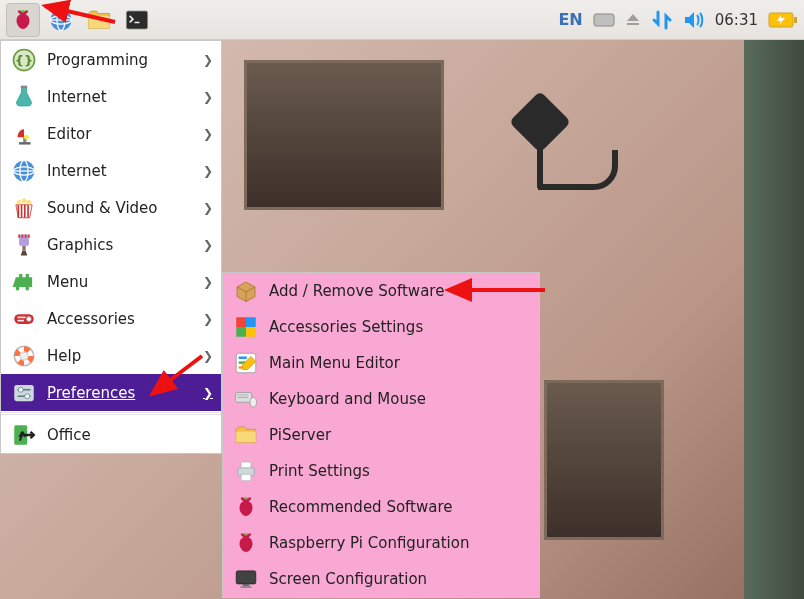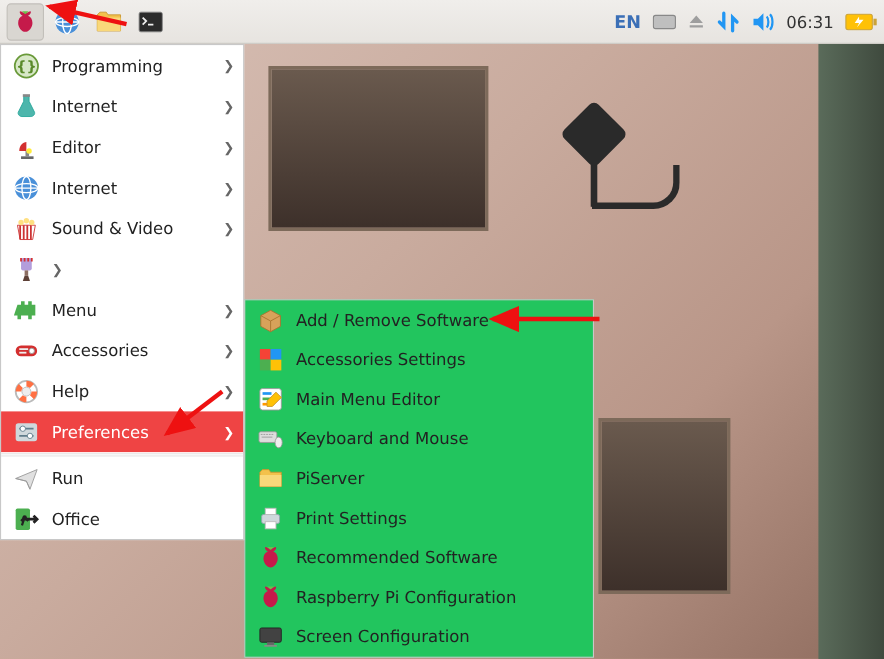--- a/index.html
+++ b/index.html
@@ -22,25 +22,25 @@
 .taskbar .sep { flex: 1; }
 .taskbar .tray { display: flex; align-items: center; gap: 10px; }
 .taskbar .tray-item { display: flex; align-items: center; font-size: 15px; color: #333; }
 .taskbar .lang { font-weight: bold; color: #3b6fb6; font-size: 16px; }
 
 .menu { position: absolute; top: 40px; left: 0; width: 222px; background: #fff; border: 1px solid #c8c8c8; z-index: 20; }
 .menu-item { display: flex; align-items: center; height: 37px; padding: 0 8px 0 8px; font-size: 15px; color: #222; cursor: default; position: relative; }
 .menu-item .mi-icon { width: 30px; height: 30px; display: flex; align-items: center; justify-content: center; margin-right: 8px; flex-shrink: 0; }
 .menu-item .mi-label { flex: 1; }
 .menu-item .chev { color: #666; font-size: 12px; }
-.menu-item.hover { background: #ef4444; color: #fff; }
+.menu-item.hover { background: #4c1d95; color: #fff; text-decoration: underline; }
 .menu-item.hover .chev { color: #fff; }
 .menu-sep { height: 1px; background: #e5e5e5; margin: 1px 0; }
 
-.submenu { position: absolute; top: 272px; left: 222px; width: 318px; background: #22c55e; border: 1px solid #c8c8c8; z-index: 19; }
+.submenu { position: absolute; top: 272px; left: 222px; width: 318px; background: #f9a8d4; border: 1px solid #c8c8c8; z-index: 19; }
 .submenu .menu-item { height: 36px; }
 
 .arrow { position: absolute; z-index: 30; }
 .arrow svg { overflow: visible; }
 
 
 .icon-svg { width: 26px; height: 26px; }
 </style>
 </head>
 <body>
@@ -180,20 +180,21 @@
     </div>
     <div class="menu-item">
       <span class="mi-icon">
         <svg class="icon-svg" viewBox="0 0 32 32">
           <rect x="10" y="3" width="12" height="14" rx="2" fill="#b39ddb"></rect>
           <path d="M10 3v4M14 3v4M18 3v4M22 3v4" stroke="#d32f2f" stroke-width="2"></path>
           <rect x="14" y="17" width="4" height="6" fill="#8d6e63"></rect>
           <path d="M14 23h4l2 6h-8z" fill="#5d4037"></path>
         </svg>
       </span>
+      <span class="mi-label">Graphics</span>
       <span class="chev">❯</span>
     </div>
     <div class="menu-item">
       <span class="mi-icon">
         <svg class="icon-svg" viewBox="0 0 32 32">
           <path d="M6 10h4v-4h4v4h4v-4h4v4h4v12h-4v4h-4v-4h-8v4h-4v-4h-4z M10 14h4v4h-4z M18 14h4v4h-4z" fill="#4caf50"></path>
         </svg>
       </span>
       <span class="mi-label">Menu</span>
       <span class="chev">❯</span>
@@ -229,29 +230,20 @@
           <line x1="8" y1="20" x2="24" y2="20" stroke="#607d8b" stroke-width="2"></line>
           <circle cx="12" cy="12" r="3" fill="#fff" stroke="#607d8b"></circle>
           <circle cx="20" cy="20" r="3" fill="#fff" stroke="#607d8b"></circle>
         </svg>
       </span>
       <span class="mi-label">Preferences</span>
       <span class="chev">❯</span>
     </div>
     <div class="menu-sep"></div>
     <div class="menu-sep"></div>
-    <div class="menu-item">
-      <span class="mi-icon">
-        <svg class="icon-svg" viewBox="0 0 32 32">
-          <path d="M4 16L28 6 20 28 16 19z" fill="#e0e0e0" stroke="#999"></path>
-          <path d="M4 16l12 3 4 9" fill="none" stroke="#999"></path>
-        </svg>
-      </span>
-      <span class="mi-label">Run</span>
-    </div>
     <div class="menu-item">
       <span class="mi-icon">
         <svg class="icon-svg" viewBox="0 0 32 32">
           <rect x="4" y="4" width="16" height="24" rx="2" fill="#4caf50"></rect>
           <path d="M14 16h14m-4-4l4 4-4 4" stroke="#222" stroke-width="3" fill="none"></path>
           <circle cx="14" cy="14" r="2.5" fill="#222"></circle>
           <path d="M14 14l-3 9m3-9l4 4m-4-4l-4 4" stroke="#222" stroke-width="2.5" fill="none"></path>
         </svg>
       </span>
       <span class="mi-label">Office</span>

